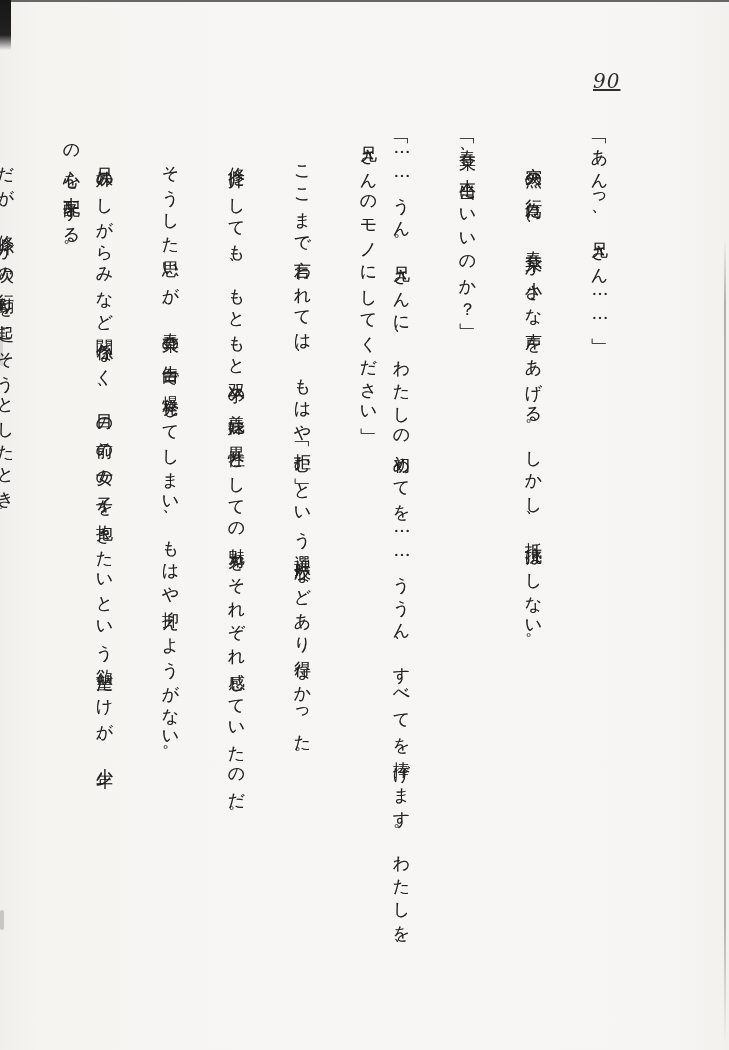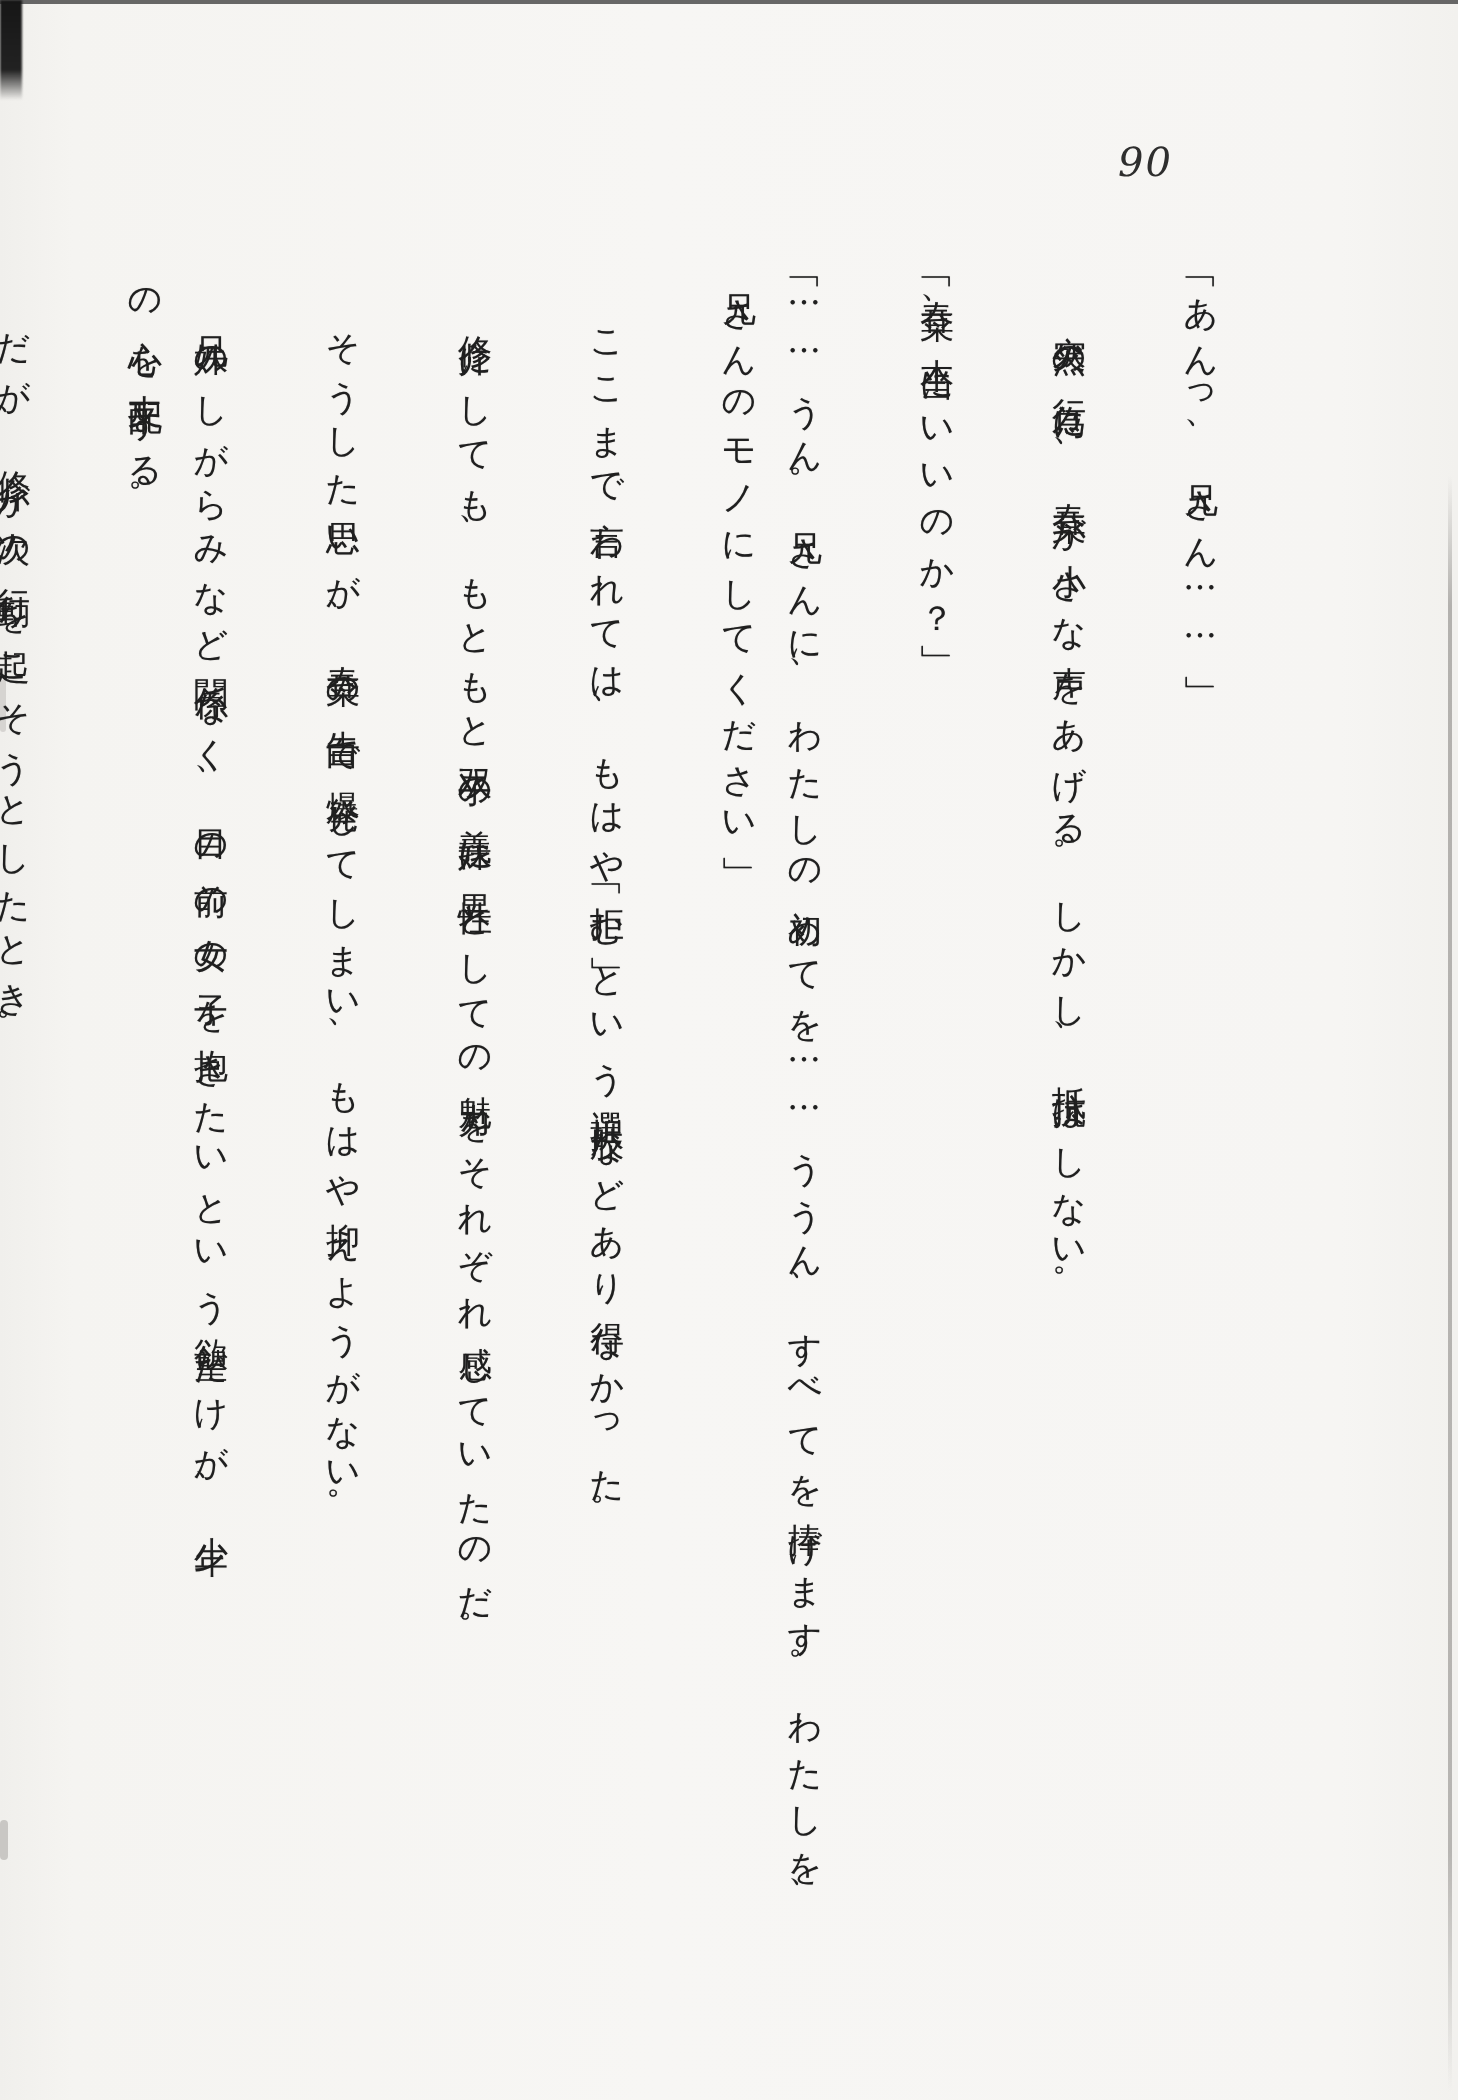--- a/index.html
+++ b/index.html
@@ -30,23 +30,24 @@
   }
   .left-mark-upper{
     position:absolute;top:340px;left:0;width:3px;height:26px;
     background:#d6d4d1;border-radius:2px;
   }
   .left-mark-lower{
     position:absolute;top:910px;left:0;width:4px;height:20px;
     background:#c9c7c4;border-radius:2px;
   }
   .page-number{
-    position:absolute;top:69px;left:559px;
+    position:absolute;top:69px;left:593px;
     font-style:italic;font-size:20px;letter-spacing:1px;
     color:#2e2e2e;
+    text-decoration:underline;
   }
   
   .text-block{
     position:absolute;top:133px;right:80px;height:860px;
     writing-mode:vertical-rl;
     text-orientation:upright;
     font-size:17px;
     line-height:33px;
     letter-spacing:4px;
     color:#1f1f1f;

